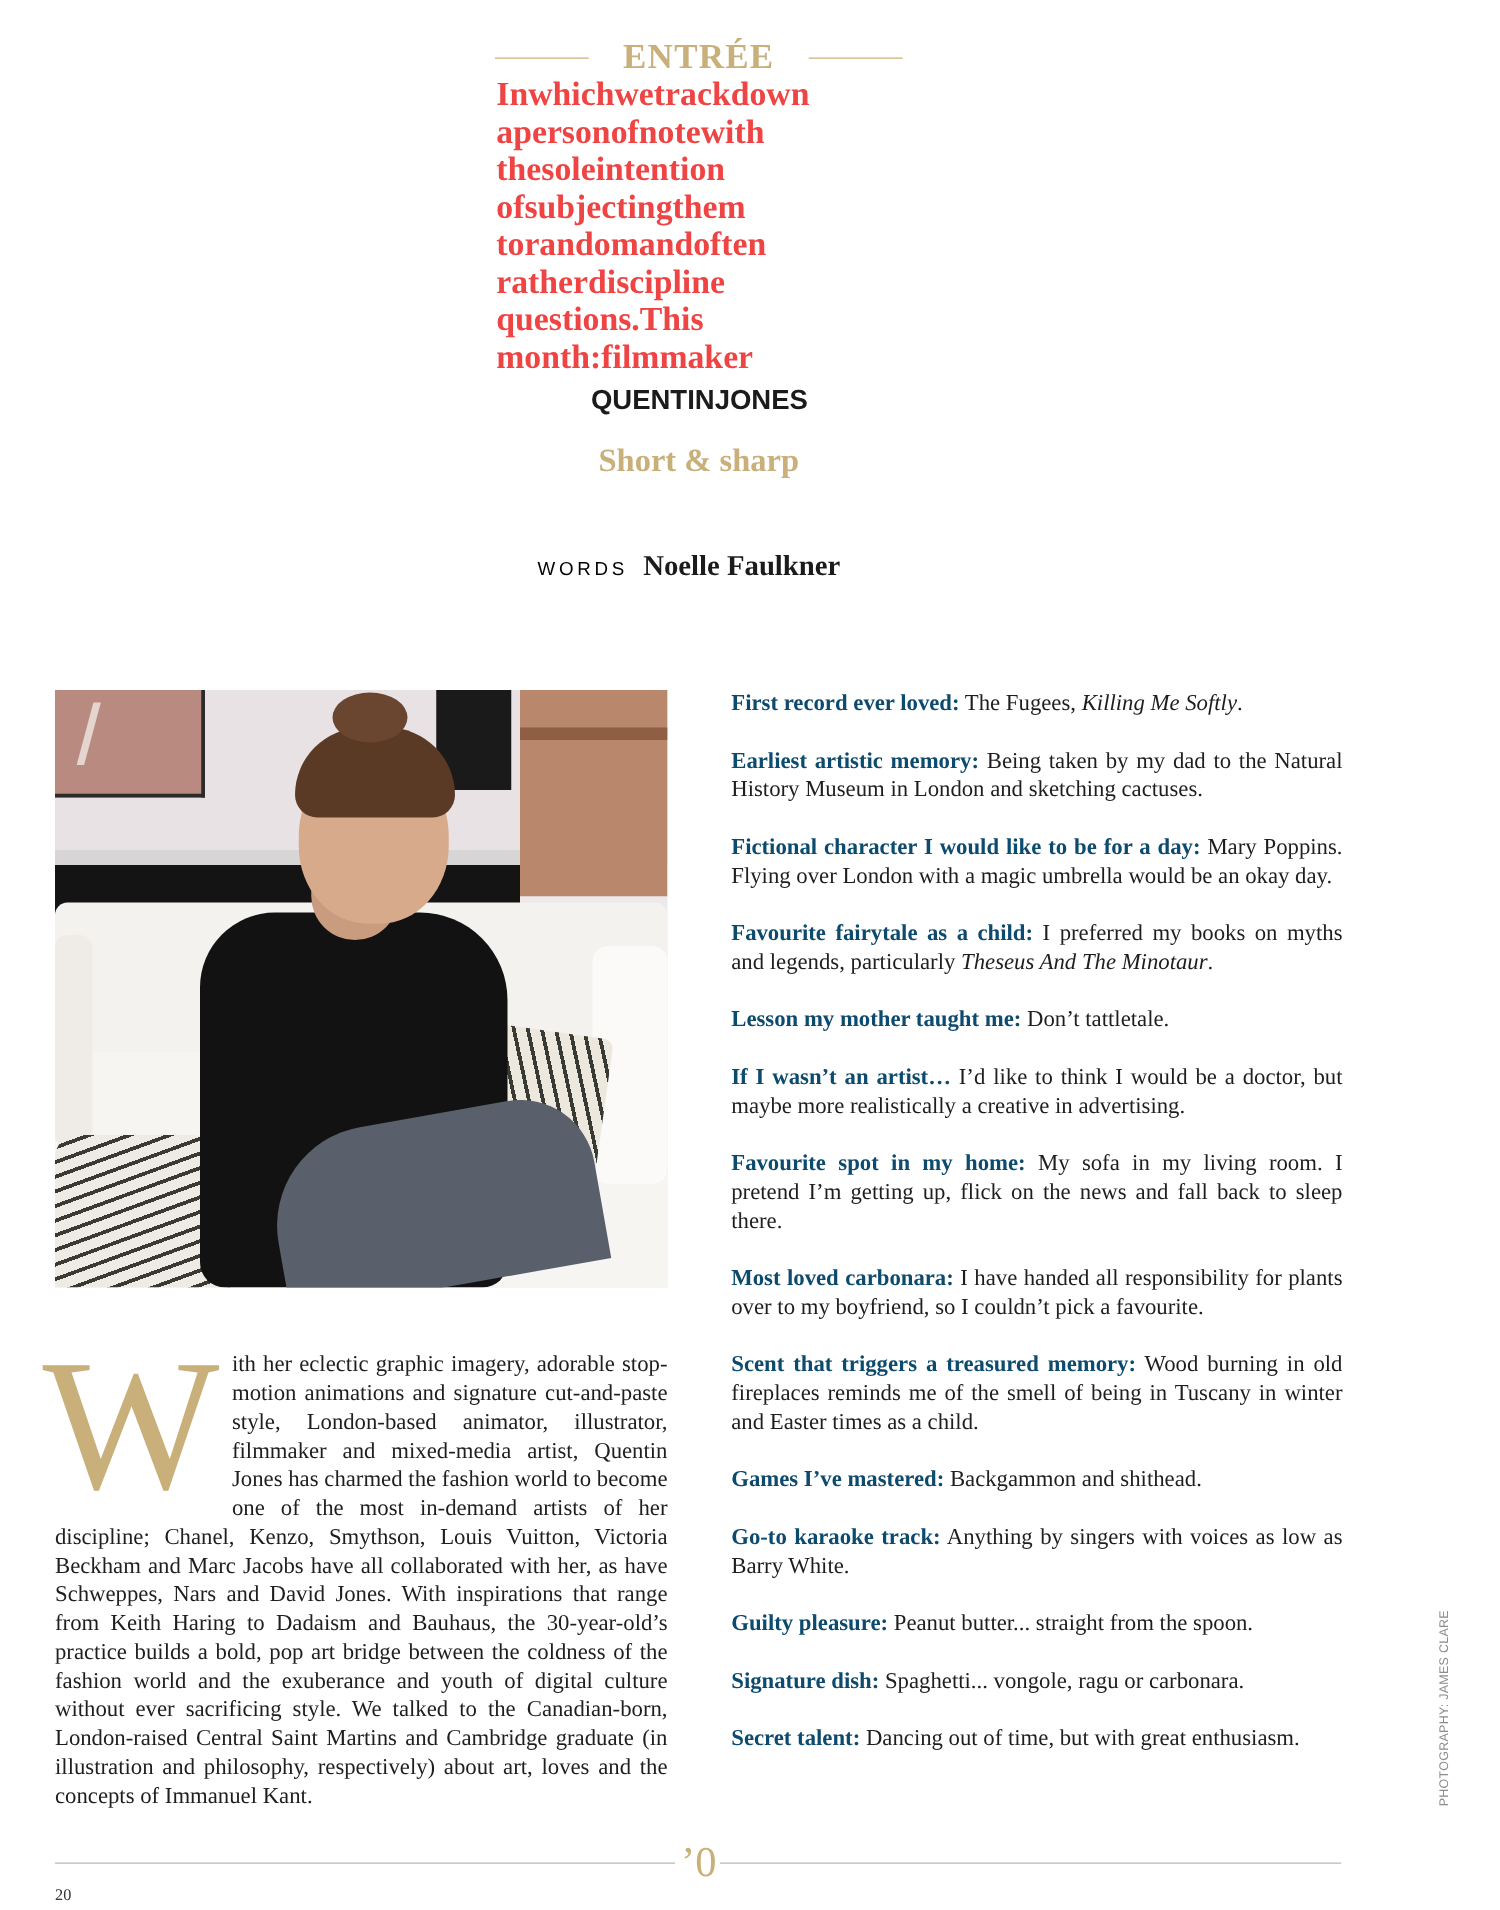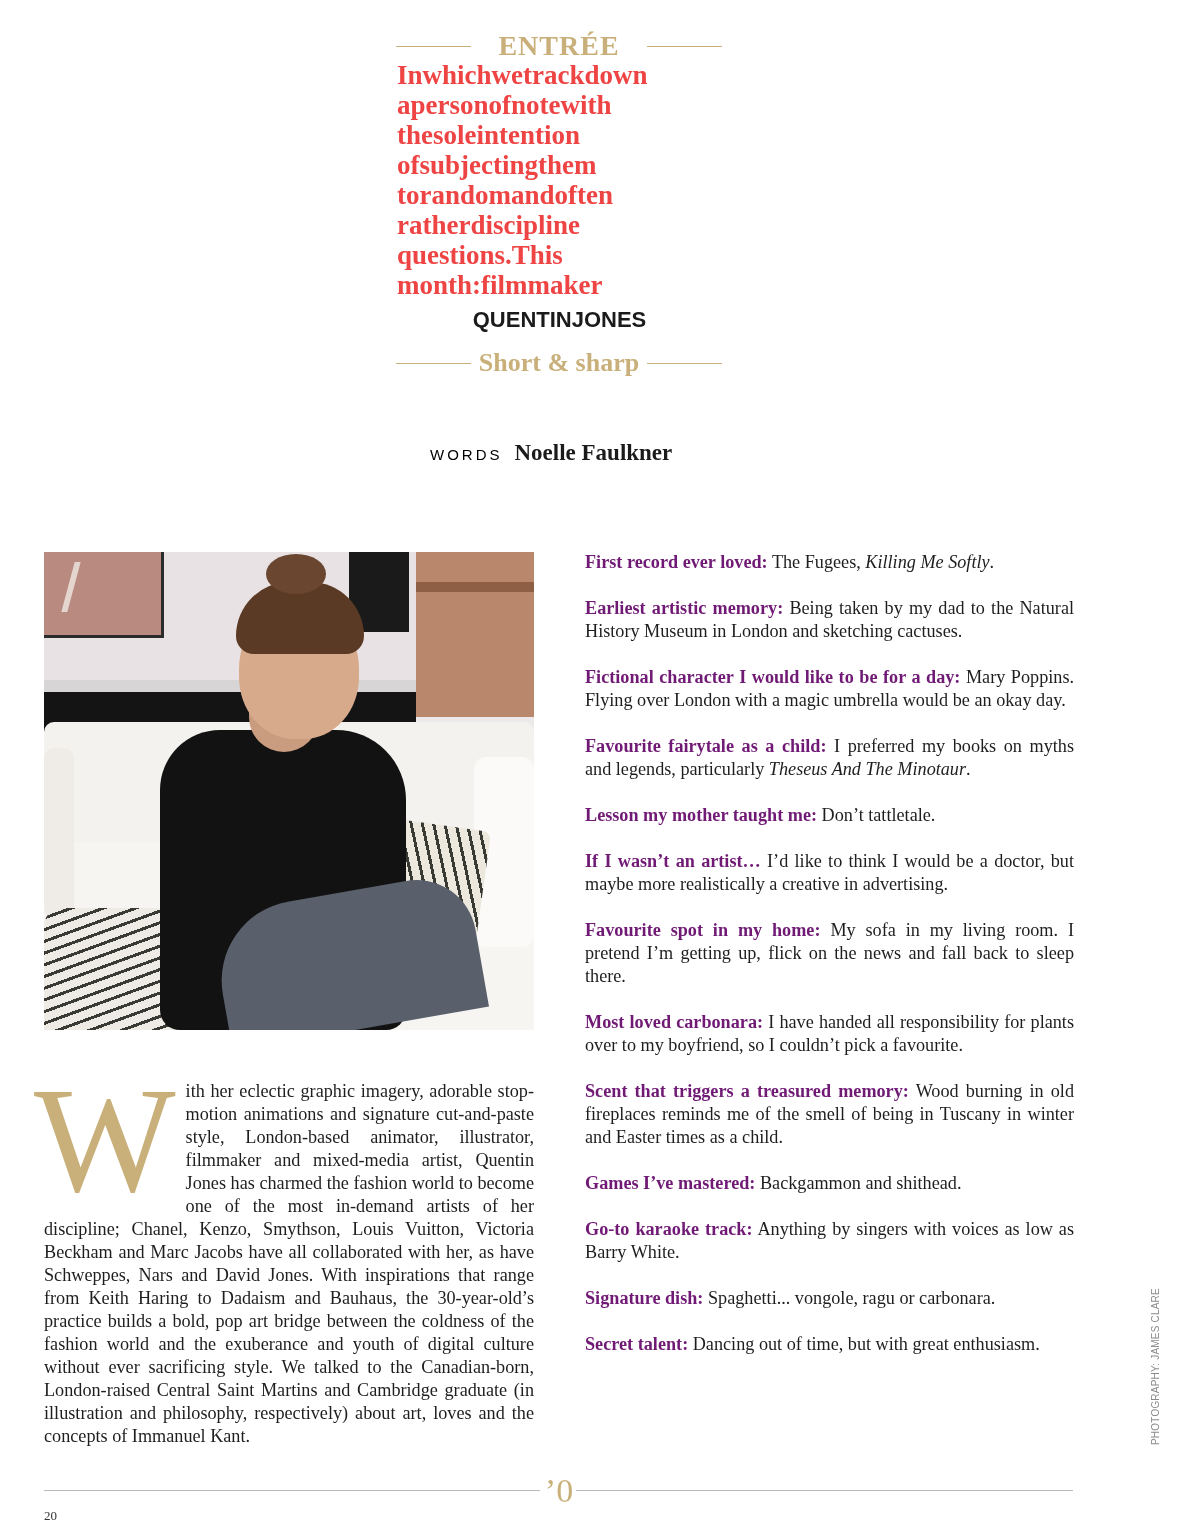--- a/index.html
+++ b/index.html
@@ -27,21 +27,21 @@
   }
   .intro-line span { display: inline-block; }
   .subject {
     display: flex; justify-content: center;
     font-family: "Liberation Sans", "DejaVu Sans", sans-serif; font-weight: bold; font-size: 22px;
     line-height: 36px; height: 36px; color: #1b1b1b; margin-top: 2px;
   }
 
   .section-tag {
     position: absolute; left: 396px; top: 346px; width: 326px; height: 34px;
-    display: flex; align-items: center; gap: 8px;
+    display: flex; align-items: center; gap: 8px; flex-direction: column;
   }
   .section-tag .rule { flex: 1; height: 1px; background: #c9b07a; }
   .section-tag .label {
     font-family: "Liberation Serif", serif; font-weight: bold; font-size: 26px; color: #c9b07a;
   }
 
   .byline {
     position: absolute; left: 430px; top: 440px; height: 30px;
     display: flex; align-items: baseline; gap: 12px;
   }
@@ -90,21 +90,21 @@
     float: left; font-family: "Liberation Serif", serif; font-size: 150px; line-height: 112px;
     height: 114px; color: #c9b07a; margin: 4px 10px 0 -10px; font-weight: normal;
   }
 
   
   .qa {
     position: absolute; left: 585px; top: 551px; width: 489px;
     font-family: "Liberation Serif", serif; font-size: 18.2px; line-height: 23px; color: #1e1e1e;
   }
   .qa-item { margin-bottom: 23px; text-align: justify; }
-  .qa-item .q { color: #701a75; font-weight: bold; margin-top: 18px; }
+  .qa-item .q { color: #0c4a6e; font-weight: bold; margin-top: 18px; }
   .qa-item i { font-style: italic; }
 
   
   .credit {
     position: absolute; left: 1150px; top: 1445px; transform-origin: left top; transform: rotate(-90deg);
     font-family: "Liberation Sans", sans-serif; font-size: 10px; color: #8c8c8c; white-space: nowrap;
     letter-spacing: 0.2px;
   }
 
   
@@ -255,20 +255,24 @@
   </p>
   <p class="qa-item">
     <span class="q">Games I’ve mastered:</span>
     <span>Backgammon and shithead.</span>
   </p>
   <p class="qa-item">
     <span class="q">Go-to karaoke track:</span>
     <span>Anything by singers with voices as low as Barry White.</span>
   </p>
   <p class="qa-item">
+    <span class="q">Guilty pleasure:</span>
+    <span>Peanut butter... straight from the spoon.</span>
+  </p>
+  <p class="qa-item">
     <span class="q">Signature dish:</span>
     <span>Spaghetti... vongole, ragu or carbonara.</span>
   </p>
   <p class="qa-item">
     <span class="q">Secret talent:</span>
     <span>Dancing out of time, but with great enthusiasm.</span>
   </p>
 </div>
 
 <div class="credit">PHOTOGRAPHY: JAMES CLARE</div>

